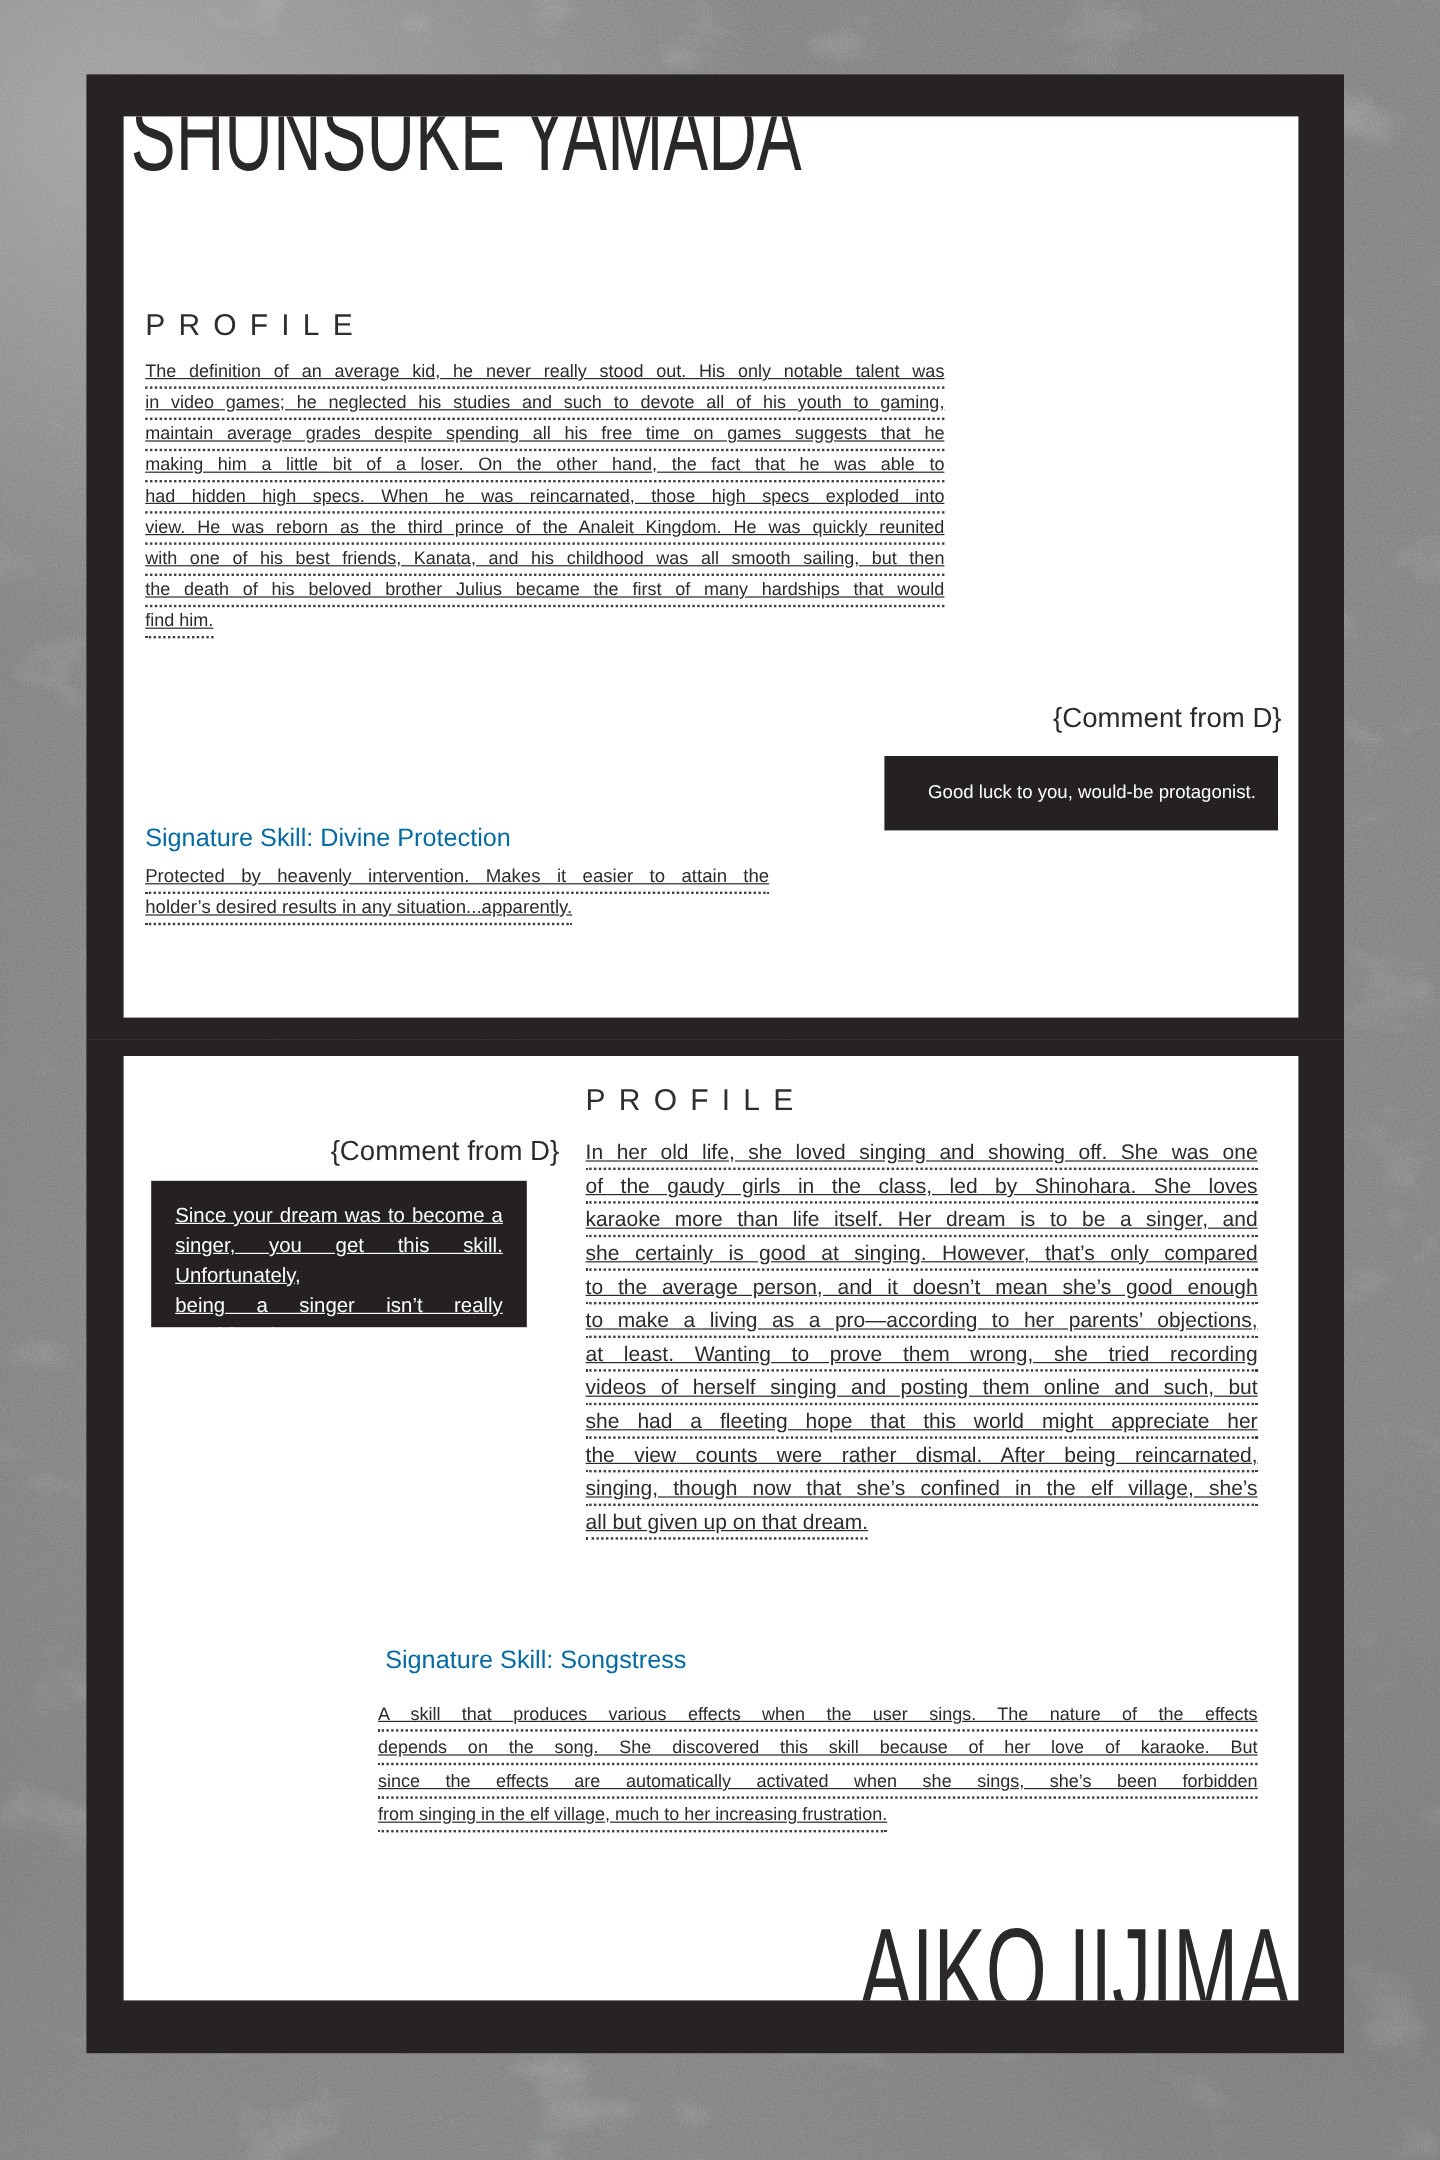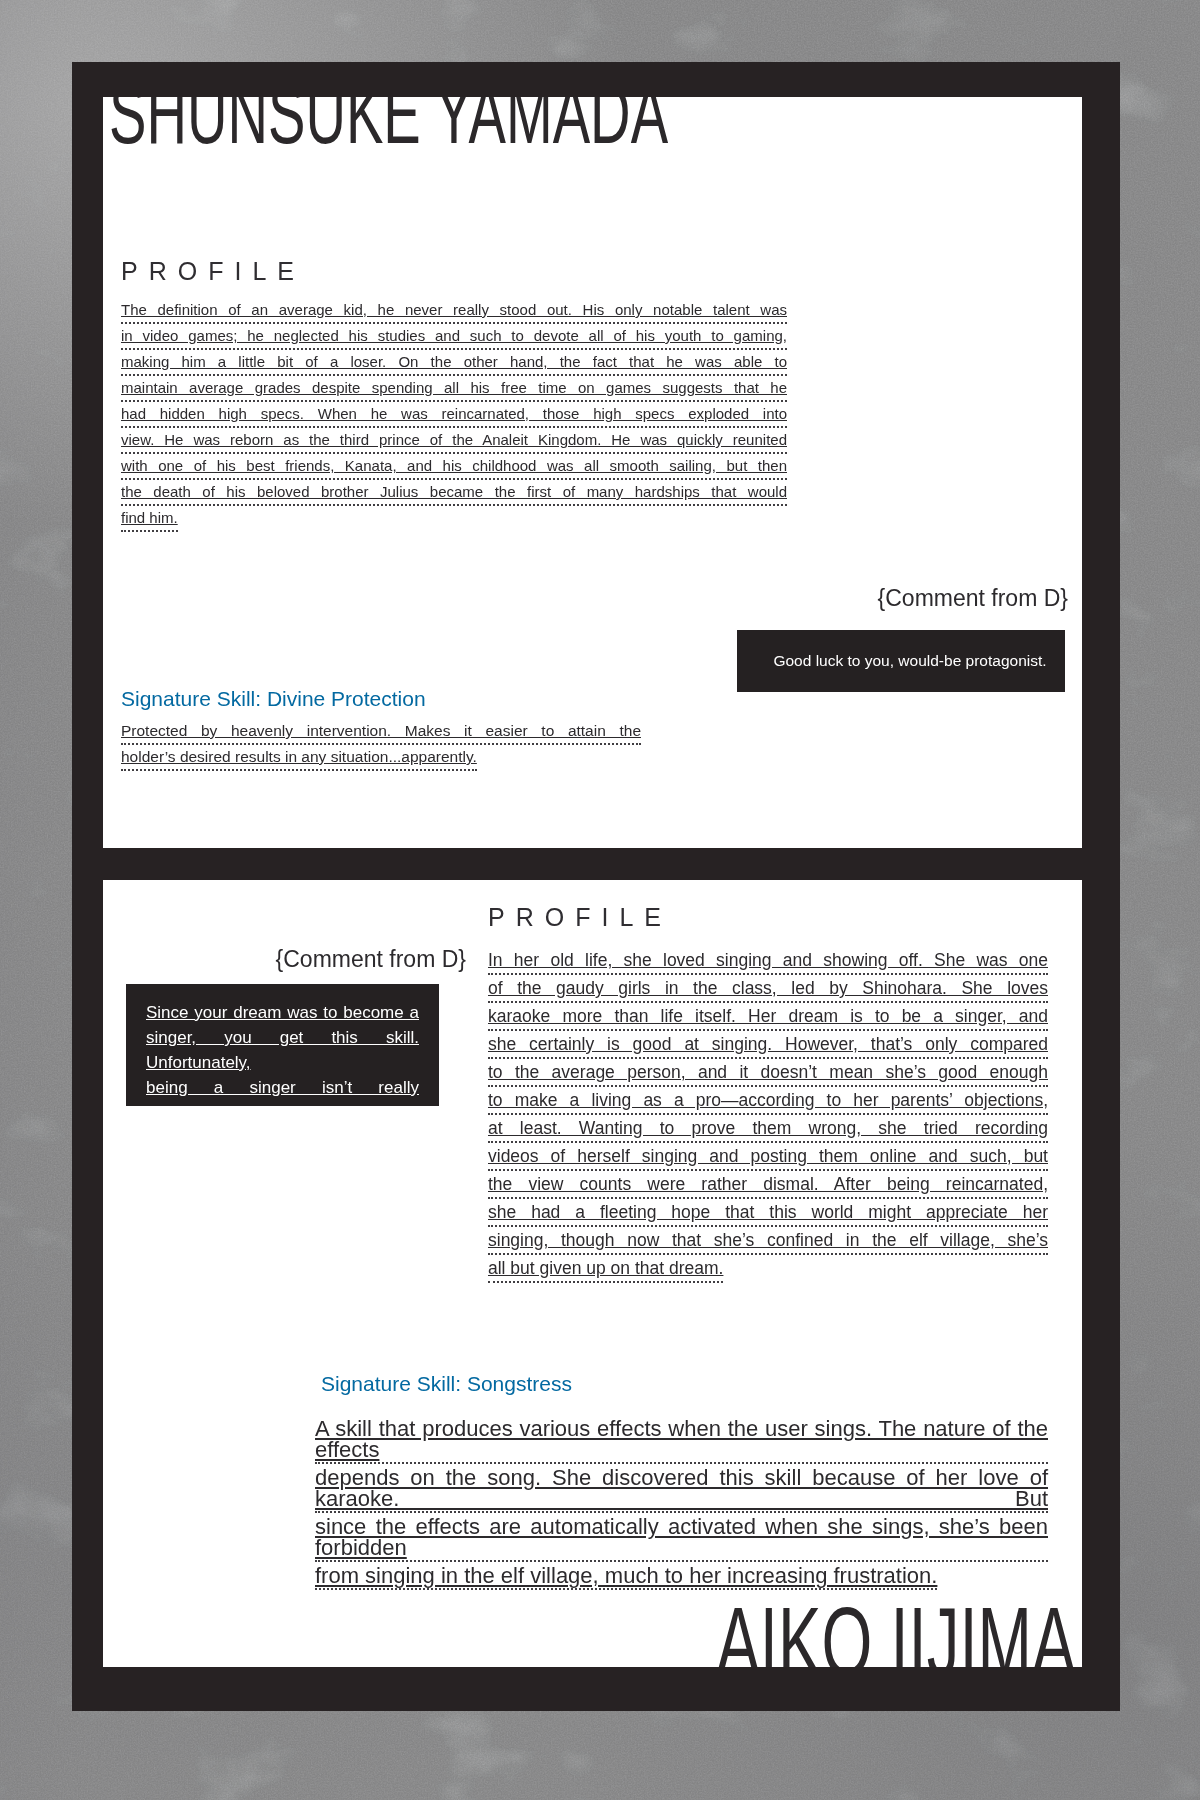--- a/index.html
+++ b/index.html
@@ -44,21 +44,21 @@
   .comment-box{position:absolute;background:#252122;color:#fff;box-sizing:border-box;}
   .p1-comment-box{left:634px;top:533px;width:328px;height:62px;display:flex;align-items:center;justify-content:center;font-size:15.5px;padding-left:18px;}
   .p2-comment-box{left:23px;top:104px;width:313px;height:122px;padding:16px 20px 10px;font-size:17px;}
   .comment-box .ln{border-bottom:none;padding-bottom:0;margin-bottom:0;line-height:25px;}
 
   .skill-heading{position:absolute;font-size:21px;color:#0369a1;white-space:nowrap;}
   .p1-skill-heading{left:18px;top:590px;}
   .p2-skill-heading{left:218px;top:492px;}
 
   .p1-skill-text{left:18px;top:624px;width:520px;font-size:15.5px;}
-  .p2-skill-text{left:212px;top:538px;width:733px;font-size:22px;}
+  .p2-skill-text{left:212px;top:538px;width:733px;font-size:15px;}
   .p2-skill-text .ln{line-height:21px;margin-bottom:3px;}
 </style>
 </head>
 <body>
 
 <div class="page">
 
   <svg class="bg-svg" width="1200" height="1800">
     <defs>
       <filter id="grainFine" x="0" y="0" width="100%" height="100%">
@@ -79,22 +79,22 @@
   <div class="panel panel-1">
     <div class="inner">
 
       <div class="big-title title-top">SHUNSUKE YAMADA</div>
 
       <div class="profile-heading p1-profile-heading">PROFILE</div>
 
       <div class="lines p1-profile-text">
           <div class="ln">The definition of an average kid, he never really stood out. His only notable talent was</div>
           <div class="ln">in video games; he neglected his studies and such to devote all of his youth to gaming,</div>
+          <div class="ln">maintain average grades despite spending all his free time on games suggests that he</div>
           <div class="ln">making him a little bit of a loser. On the other hand, the fact that he was able to</div>
-          <div class="ln">maintain average grades despite spending all his free time on games suggests that he</div>
           <div class="ln">had hidden high specs. When he was reincarnated, those high specs exploded into</div>
           <div class="ln">view. He was reborn as the third prince of the Analeit Kingdom. He was quickly reunited</div>
           <div class="ln">with one of his best friends, Kanata, and his childhood was all smooth sailing, but then</div>
           <div class="ln">the death of his beloved brother Julius became the first of many hardships that would</div>
           <div class="ln">find him.</div>
         </div>
 
       <div class="comment-heading p1-comment-heading">{Comment from D}</div>
 
       <div class="comment-box p1-comment-box">
@@ -127,22 +127,22 @@
 
       <div class="lines p2-profile-text">
           <div class="ln">In her old life, she loved singing and showing off. She was one</div>
           <div class="ln">of the gaudy girls in the class, led by Shinohara. She loves</div>
           <div class="ln">karaoke more than life itself. Her dream is to be a singer, and</div>
           <div class="ln">she certainly is good at singing. However, that’s only compared</div>
           <div class="ln">to the average person, and it doesn’t mean she’s good enough</div>
           <div class="ln">to make a living as a pro—according to her parents’ objections,</div>
           <div class="ln">at least. Wanting to prove them wrong, she tried recording</div>
           <div class="ln">videos of herself singing and posting them online and such, but</div>
+          <div class="ln">she had a fleeting hope that this world might appreciate her</div>
           <div class="ln">the view counts were rather dismal. After being reincarnated,</div>
-          <div class="ln">she had a fleeting hope that this world might appreciate her</div>
           <div class="ln">singing, though now that she’s confined in the elf village, she’s</div>
           <div class="ln">all but given up on that dream.</div>
         </div>
 
       <div class="skill-heading p2-skill-heading">Signature Skill: Songstress</div>
 
       <div class="lines p2-skill-text">
           <div class="ln">A skill that produces various effects when the user sings. The nature of the effects</div>
           <div class="ln">depends on the song. She discovered this skill because of her love of karaoke. But</div>
           <div class="ln">since the effects are automatically activated when she sings, she’s been forbidden</div>

